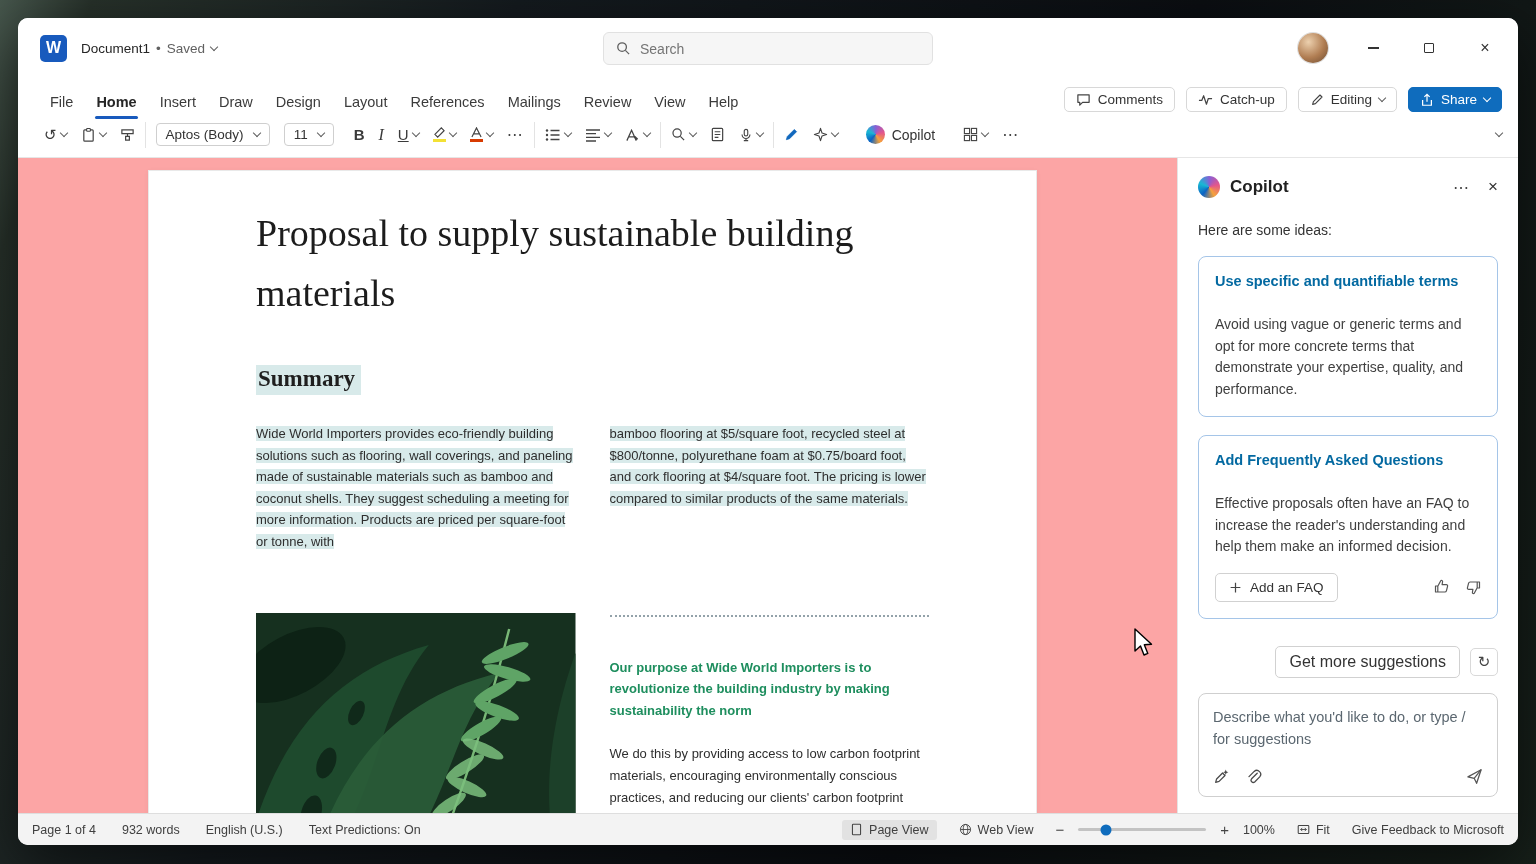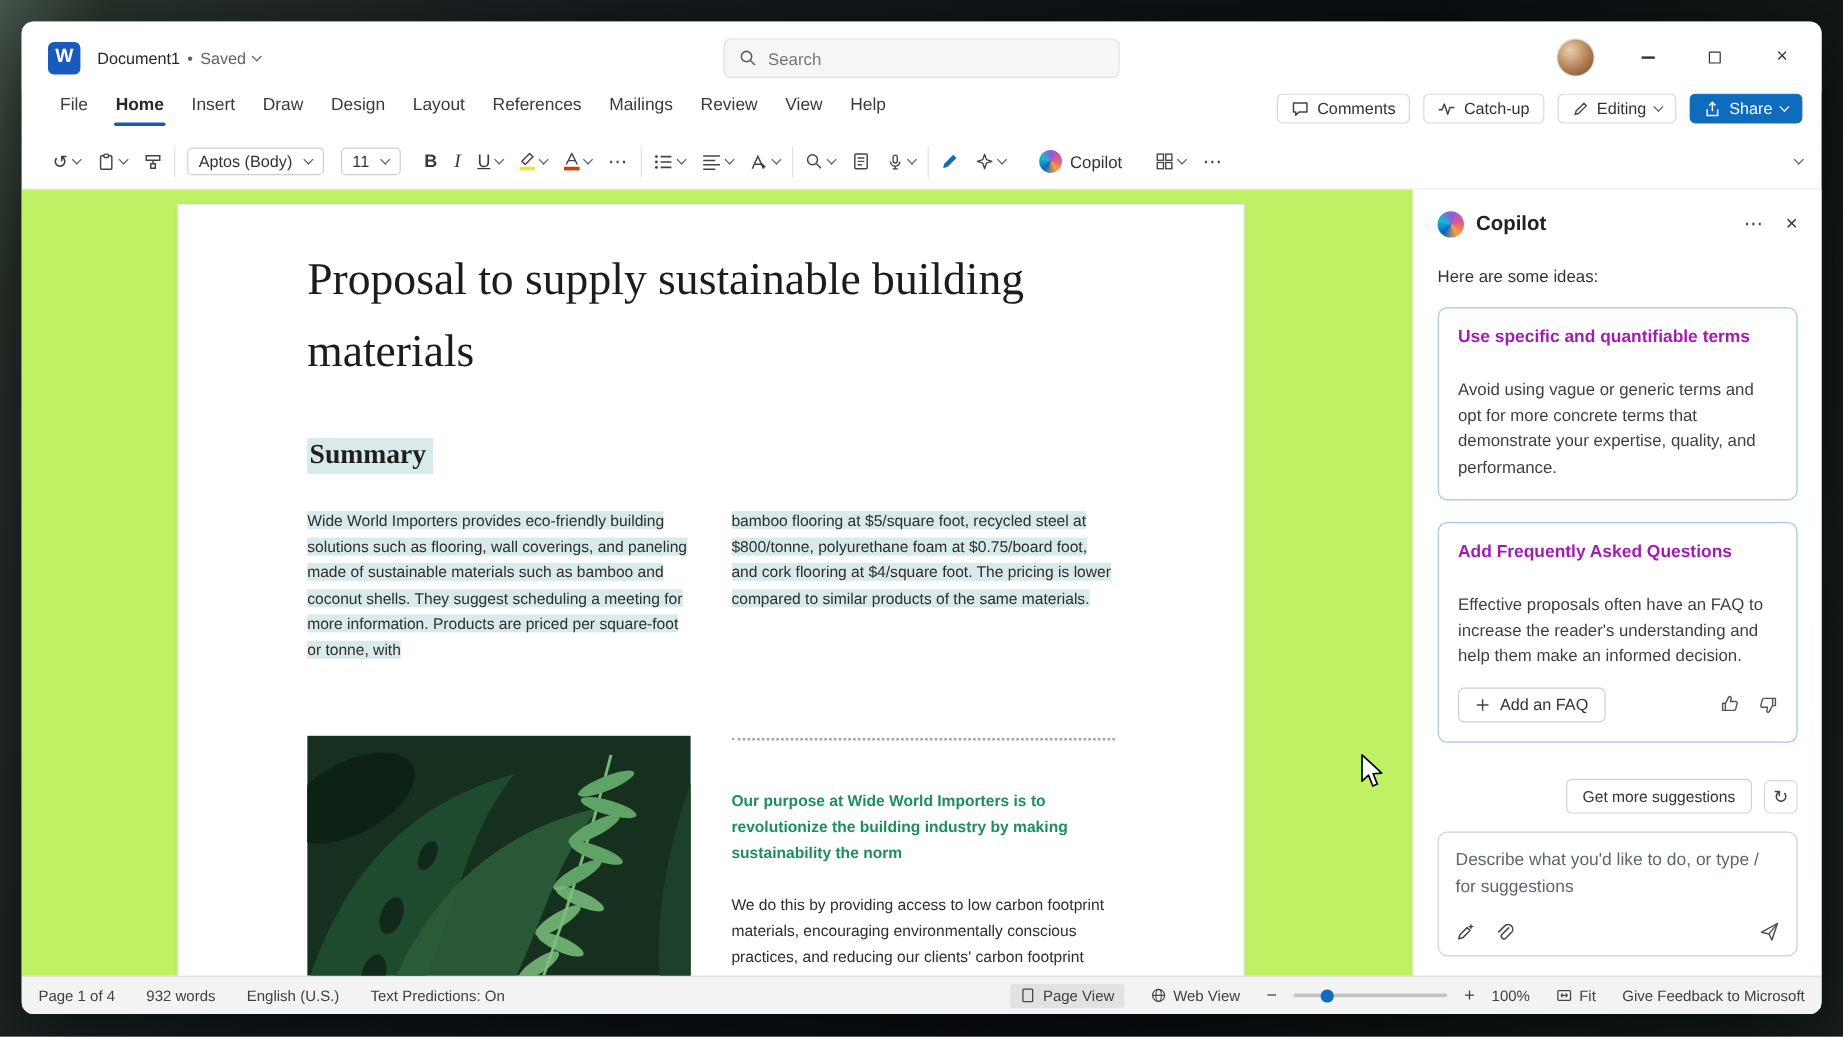--- a/index.html
+++ b/index.html
@@ -21,21 +21,21 @@
   .search-box input { border:none; outline:none; background:transparent; font-size:14px; color:#444; width:250px;
     font-family:"Liberation Sans",sans-serif; }
   .titlebar-right { margin-left:auto; display:flex; align-items:center; gap:34px; }
   .avatar { width:30px; height:30px; border-radius:50%;
     background:radial-gradient(circle at 35% 30%,#ecd0ae,#b07d52 55%,#6b4a30); box-shadow:0 0 0 1px #ddd; }
   .winbtn { width:22px; height:22px; display:flex; align-items:center; justify-content:center; color:#333; font-size:16px; }
   .min-bar { width:11px; height:1.6px; background:#333; }
   .max-box { width:10px; height:10px; border:1.4px solid #333; border-radius:1px; }
 
   
-  .tabsrow { height:34px; display:flex; align-items:flex-start; padding:0 16px 0 30px; font-size:14.5px; color:#3b3b3b; }
+  .tabsrow { height:34px; display:flex; align-items:flex-end; padding:0 16px 0 30px; font-size:14.5px; color:#3b3b3b; }
   .tab { margin-right:19px; position:relative; padding:2px 2px; white-space:nowrap; }
   .tab.active { font-weight:700; color:#262626; }
   .tab.active::after { content:""; position:absolute; left:1px; right:1px; bottom:-7px; height:3px; background:#185abd; border-radius:2px; }
   .tabs-right { margin-left:auto; display:flex; gap:11px; align-items:center; }
   .pill-btn { display:flex; align-items:center; gap:7px; border:1px solid #d8d8d8; border-radius:5px;
     padding:4px 11px; font-size:13.5px; color:#333; background:#fff; white-space:nowrap; }
   .share-btn { background:#0f6cbd; color:#fff; border:1px solid #0f6cbd; }
   .share-btn .chev { border-color:#fff; }
 
   
@@ -52,21 +52,21 @@
   .undl-u { text-decoration:underline; font-size:15px; }
   .color-bar { display:inline-block; width:13px; height:3px; margin-top:1px; }
   .stack { display:flex; flex-direction:column; align-items:center; line-height:1; }
   .copilot-btn { display:flex; align-items:center; gap:7px; font-size:14px; color:#333; padding:4px 8px; border-radius:5px; }
   .cp-logo { width:19px; height:19px; border-radius:50%;
     background:conic-gradient(from 220deg,#0b63c4,#18b8d4,#8a5fd4,#e3568c,#f6a23b,#0b63c4); }
   .dots { font-size:16px; color:#444; letter-spacing:1px; }
 
   
   .content { flex:1; display:flex; min-height:0; }
-  .docarea { flex:1; background:#bef264; overflow:hidden; position:relative; }
+  .docarea { flex:1; background:#fca5a5; overflow:hidden; position:relative; }
   .page { position:absolute; left:130px; top:12px; width:889px; bottom:-60px; background:#fff;
     border:1px solid #e9e9e9; box-shadow:0 1px 5px rgba(0,0,0,.05); padding:32px 107px 0; }
   .doc-title { font-family:"Liberation Serif",serif; font-size:38px; line-height:60px; color:#1c1c1c; font-weight:400; }
   .doc-h2 { font-family:"Liberation Serif",serif; font-size:23px; font-weight:700; color:#1f1f1f;
     margin-top:42px; display:inline-block; background:#d8eaea; padding:1px 6px 3px 2px; }
   .cols { display:flex; gap:34px; margin-top:28px; }
   .col { flex:1; font-size:13px; line-height:21.6px; color:#2e2e2e; }
   .hl { background:#d8eaea; }
   .row2 { display:flex; gap:34px; margin-top:60px; }
   .half { flex:1; min-width:0; }
@@ -78,29 +78,29 @@
   
   .copilot { width:341px; border-left:1px solid #e4e4e4; background:#fff; display:flex; flex-direction:column;
     padding:18px 20px 16px; }
   .cp-header { display:flex; align-items:center; gap:10px; }
   .cp-header .cp-logo { width:22px; height:22px; }
   .cp-title { font-size:17px; font-weight:700; color:#212121; }
   .cp-header-actions { margin-left:auto; display:flex; gap:18px; align-items:center; color:#444; }
   .cp-close { font-size:17px; color:#333; }
   .cp-ideas { font-size:14px; color:#333; margin-top:24px; }
   .cp-card { border:1.4px solid #a5c5e8; border-radius:8px; padding:16px; margin-top:18px; }
-  .cp-card-title { font-size:14.5px; font-weight:700; color:#a21caf; }
+  .cp-card-title { font-size:14.5px; font-weight:700; color:#0369a1; }
   .cp-card-body { font-size:14px; color:#3f3f3f; line-height:21.5px; margin-top:25px; }
   .cp-card-actions { display:flex; align-items:center; margin-top:15px; }
   .cp-action-btn { display:flex; align-items:center; gap:8px; border:1px solid #d1d1d1; border-radius:5px;
     padding:6px 13px; font-size:13.5px; color:#333; background:#fff; }
   .thumbs { margin-left:auto; display:flex; gap:15px; color:#555; align-items:center; }
   .cp-bottom { margin-top:auto; }
   .suggest-row { display:flex; justify-content:flex-end; gap:10px; align-items:center; margin-bottom:15px; }
-  .more-btn { border:1px solid #d1d1d1; border-radius:5px; padding:6px 13px; font-size:13px; color:#333; background:#fff; }
+  .more-btn { border:1px solid #d1d1d1; border-radius:5px; padding:6px 13px; font-size:16px; color:#333; background:#fff; }
   .refresh-btn { width:28px; height:28px; border:1px solid #d9d9d9; border-radius:5px; display:flex;
     align-items:center; justify-content:center; color:#444; font-size:15px; background:#fff; }
   .cp-input { border:1px solid #cfcfcf; border-radius:8px; padding:13px 14px 11px; }
   .cp-placeholder { color:#5b6770; font-size:14.5px; line-height:21.5px; }
   .cp-input-icons { display:flex; gap:16px; margin-top:18px; align-items:center; color:#4a4a4a; }
   .send-btn { margin-left:auto; color:#555; display:inline-flex; }
 
   
   .statusbar { height:32px; background:#f3f3f3; border-top:1px solid #dedede; display:flex; align-items:center;
     font-size:12.5px; color:#404040; padding:0 14px; gap:26px; }

